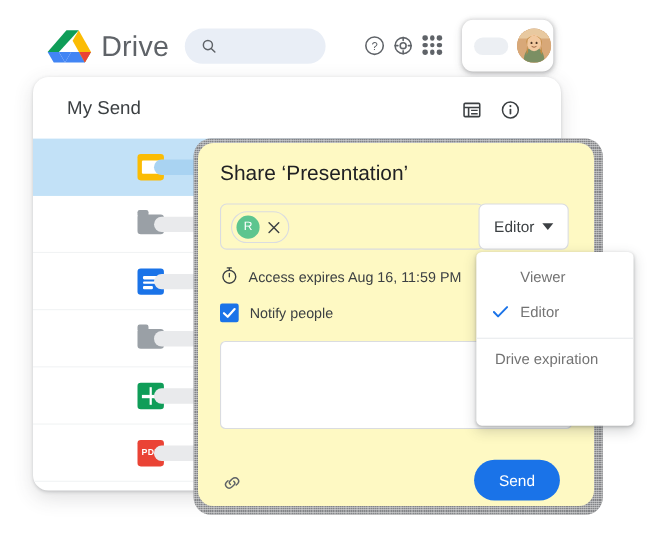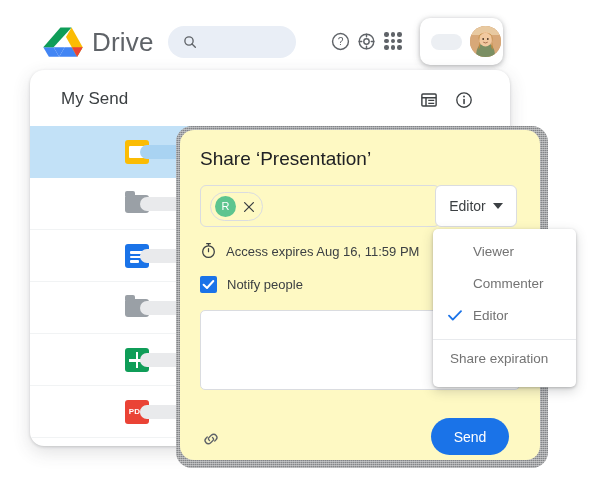--- a/index.html
+++ b/index.html
@@ -368,31 +368,28 @@
 
     <button class="send-button">Send</button>
   </div>
 
   <div class="role-menu">
 
     <div class="menu-item">
       <span>Viewer</span>
     </div>
 
-    <div class="menu-item">
-      <span>Commenter</span>
-    </div>
 
     <div class="menu-item checked">
       <svg class="mi-check" viewBox="0 0 14 11">
         <path d="M1 5.6 L4.8 9.6 L13 1.2" fill="none" stroke="#1a73e8" stroke-width="1.8" stroke-linecap="round" stroke-linejoin="round"></path>
       </svg>
       <span>Editor</span>
     </div>
 
     <div class="menu-sep"></div>
 
     <div class="menu-item wide">
-      <span>Share expiration</span>
+      <span>Drive expiration</span>
     </div>
   </div>
 
 </div>
 
 </body></html>

